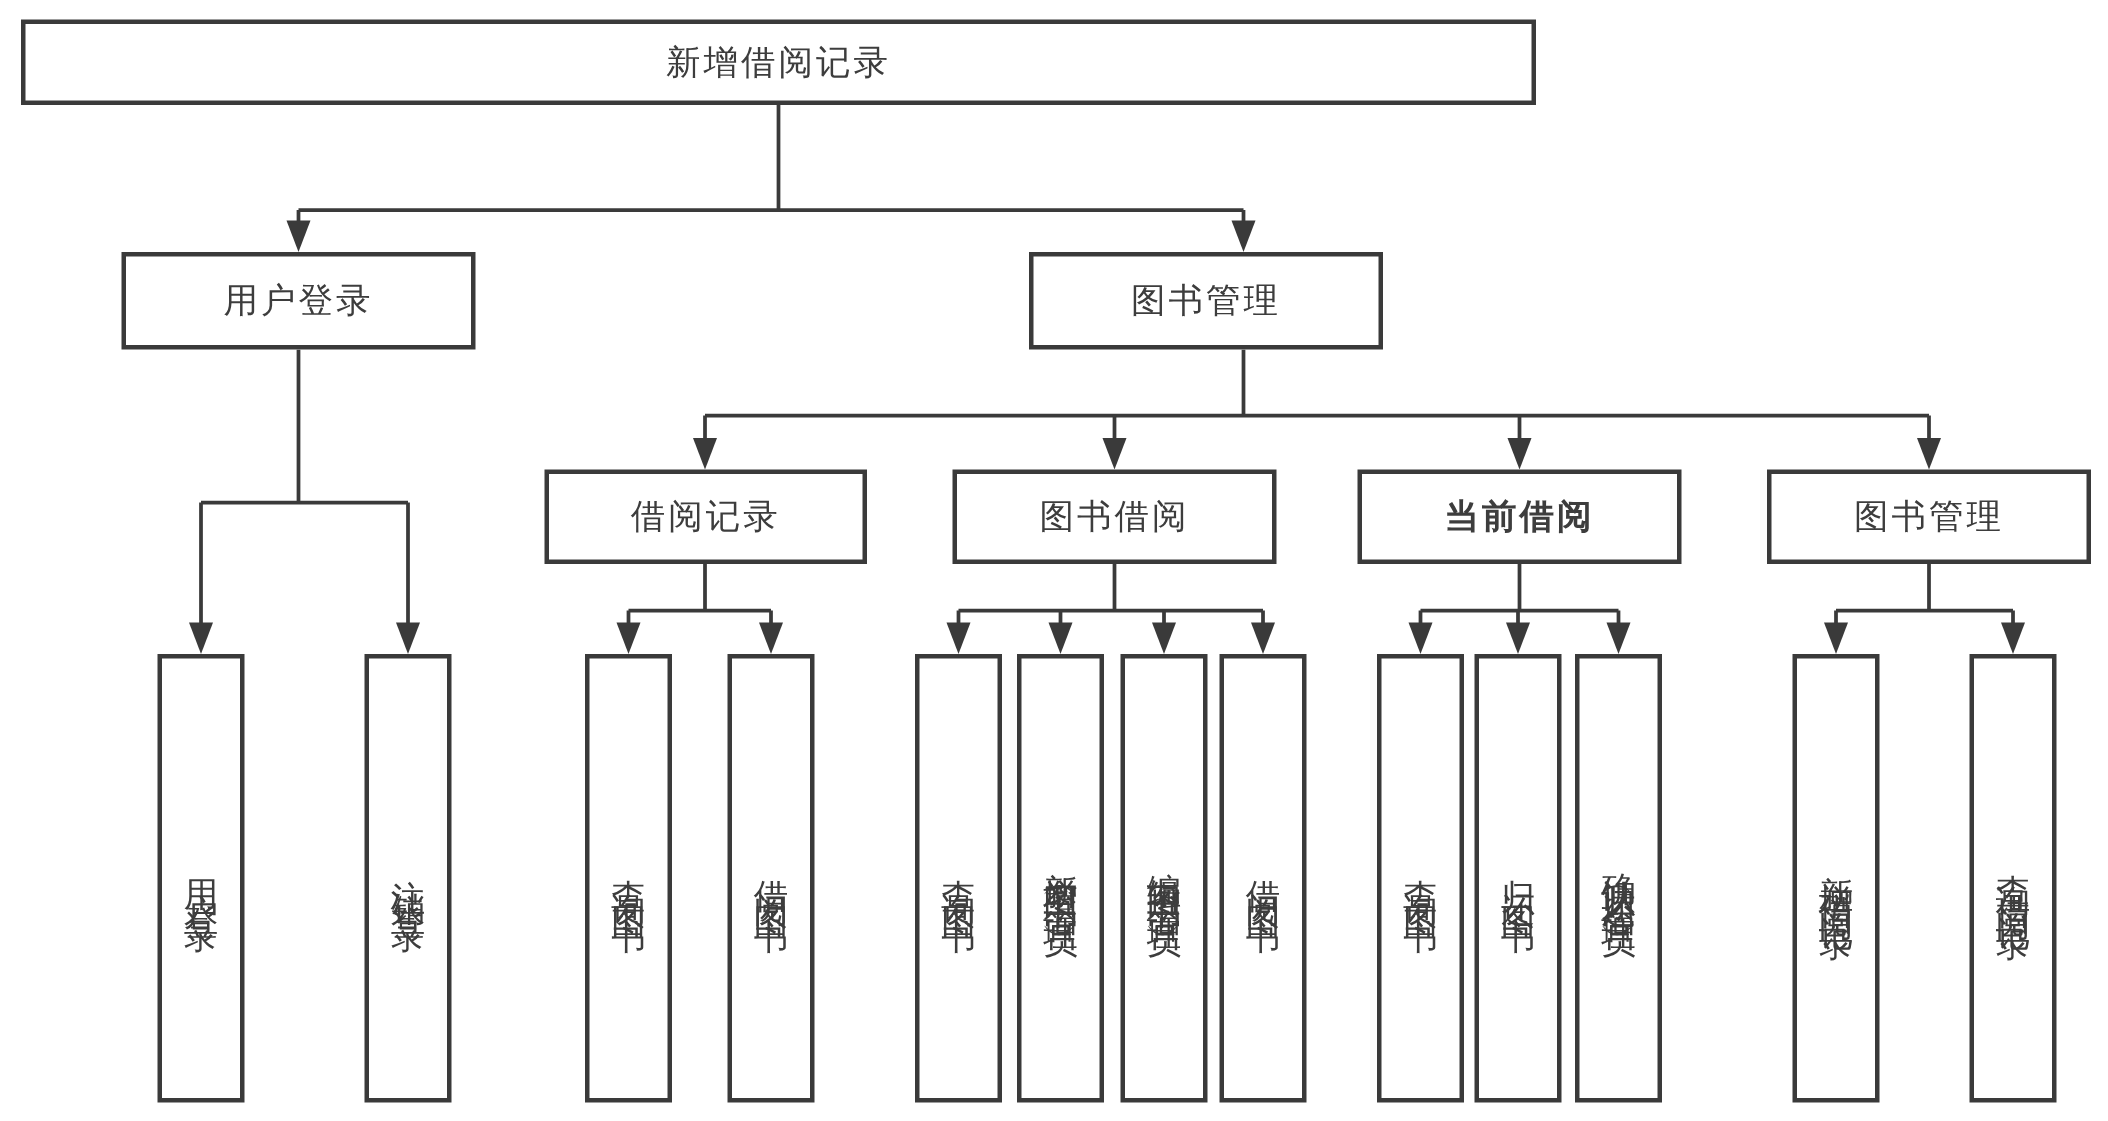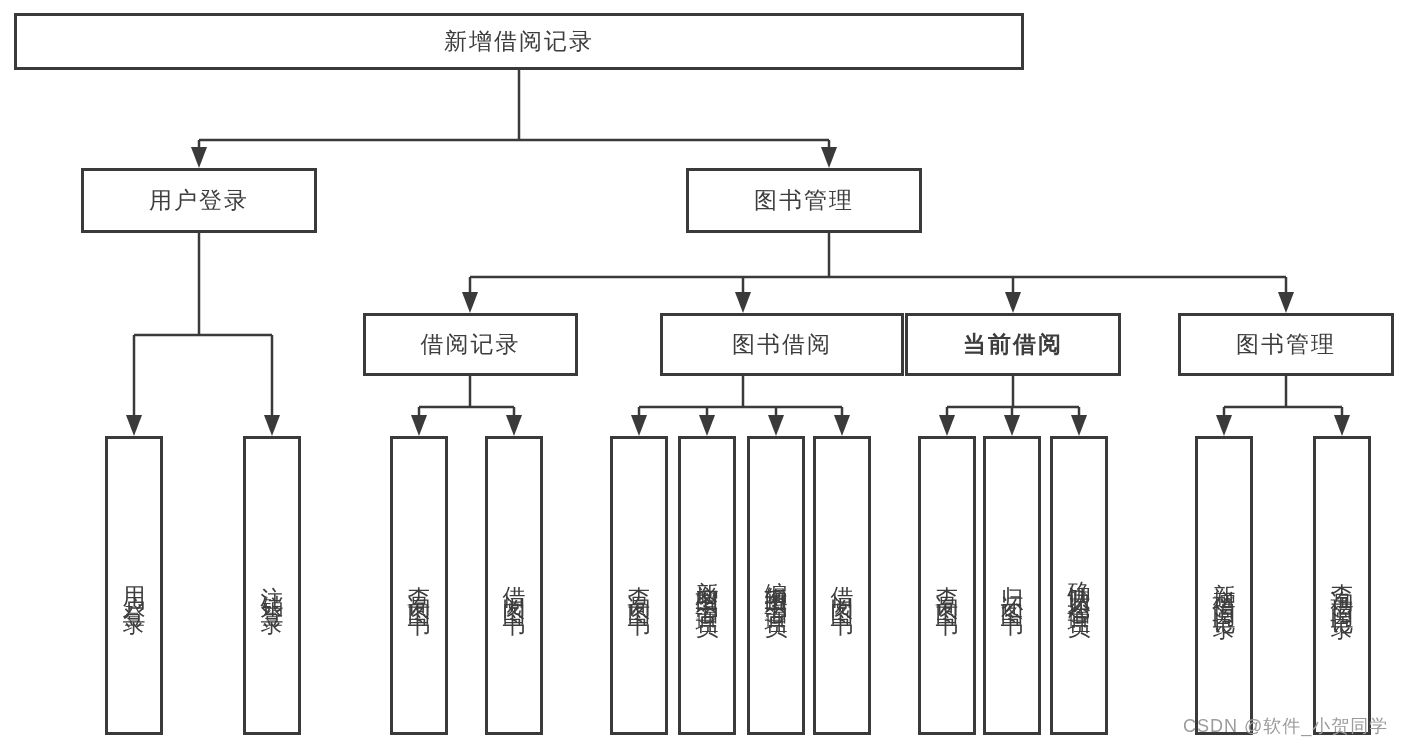--- a/index.html
+++ b/index.html
@@ -129,21 +129,21 @@
   <div class="box" style="left:81px; top:168px; width:236px; height:65px;">
     <span class="hlabel">用户登录</span>
   </div>
   <div class="box" style="left:686px; top:168px; width:236px; height:65px;">
     <span class="hlabel">图书管理</span>
   </div>
 
   <div class="box" style="left:363px; top:313px; width:215px; height:63px;">
     <span class="hlabel">借阅记录</span>
   </div>
-  <div class="box" style="left:660px; top:313px; width:244px; height:63px;">
+  <div class="box" style="left:635px; top:313px; width:216px; height:63px;">
     <span class="hlabel">图书借阅</span>
   </div>
   <div class="box" style="left:905px; top:313px; width:216px; height:63px;font-weight:bold;">
     <span class="hlabel">当前借阅</span>
   </div>
   <div class="box" style="left:1178px; top:313px; width:216px; height:63px;">
     <span class="hlabel">图书管理</span>
   </div>
 
   <div class="box" style="left:105px; top:436px; width:58px; height:299px;">
@@ -183,15 +183,14 @@
     <span class="vlabel sp-tight">确认归还（管理员）</span>
   </div>
 
   <div class="box" style="left:1195px; top:436px; width:58px; height:299px;">
     <span class="vlabel sp-mid">新增借阅记录</span>
   </div>
   <div class="box" style="left:1313px; top:436px; width:58px; height:299px;">
     <span class="vlabel sp-mid">查询借阅记录</span>
   </div>
 
-  <div class="watermark">CSDN @软件_小贺同学</div>
 
 </div>
 
 </body></html>

